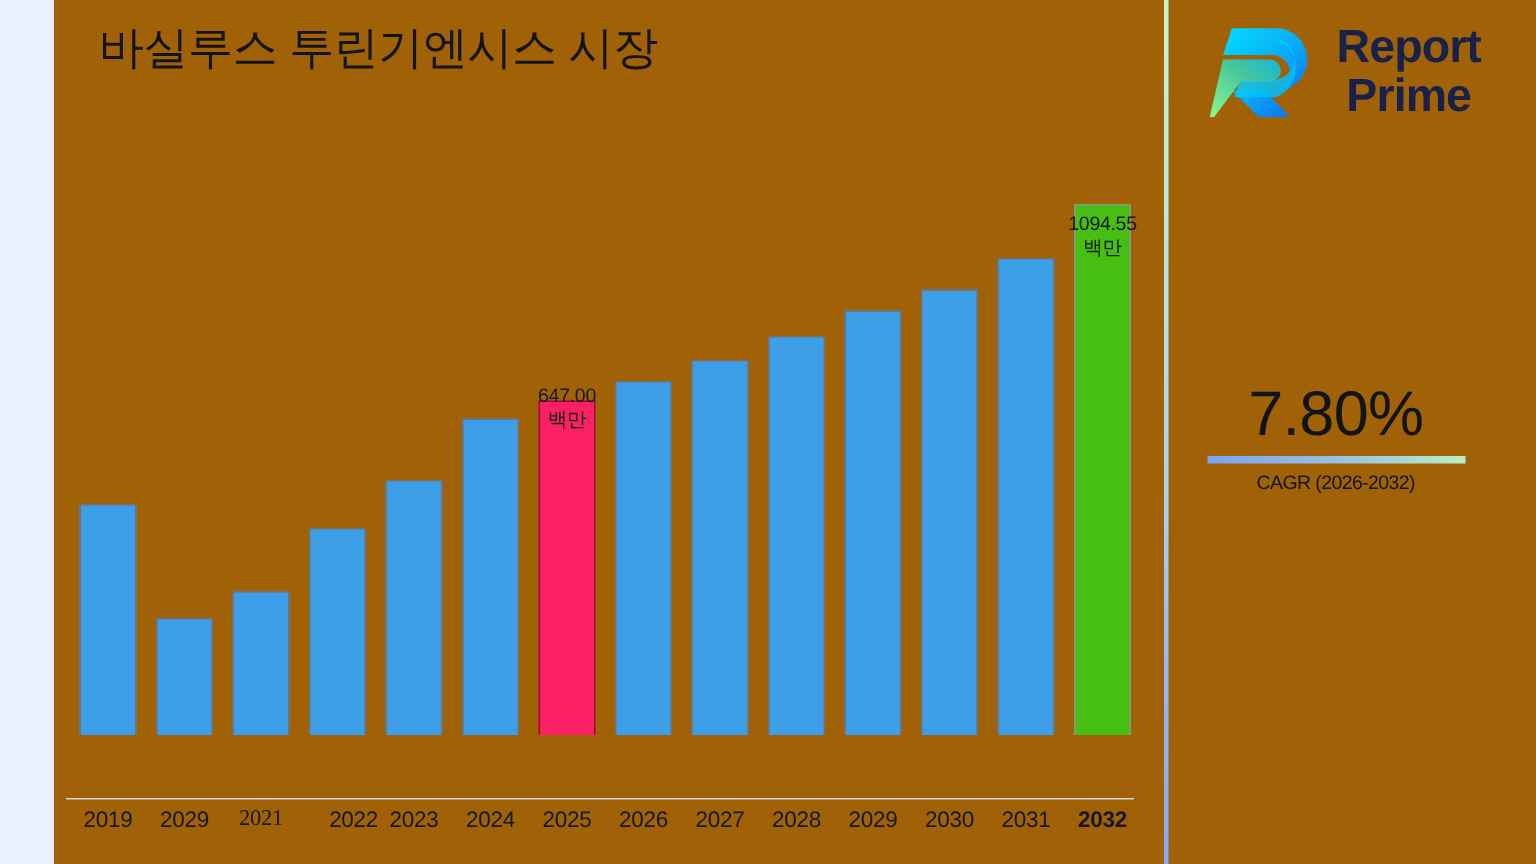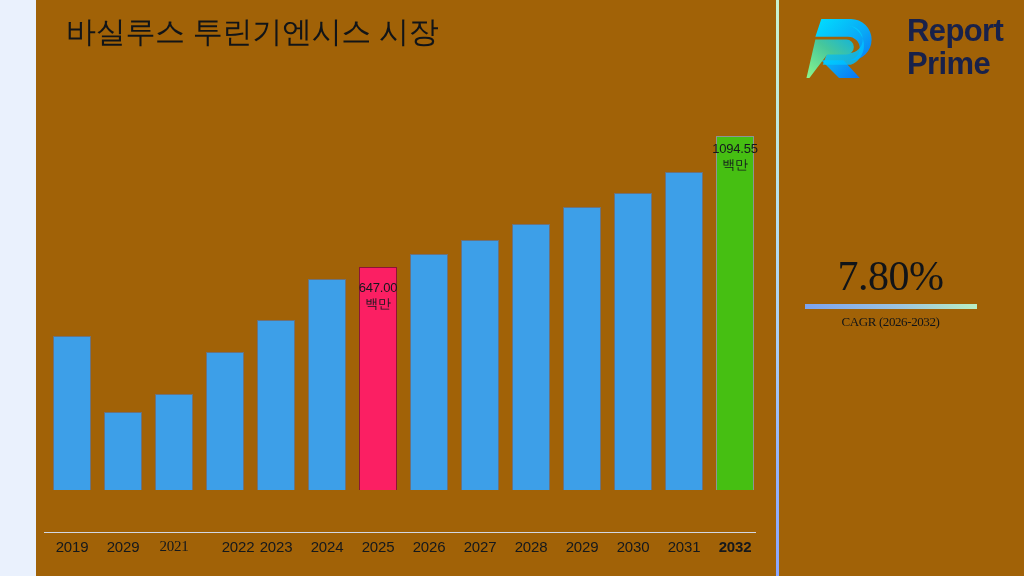--- a/index.html
+++ b/index.html
@@ -115,38 +115,38 @@
     top: 0;
     width: 281px;
     height: 576px;
   }
   .logo-wrap {
     position: absolute;
     left: 26px;
     top: 10px;
     display: flex;
     align-items: center;
-    gap: 28px;
+    gap: 12px;
+    text-align: center;
   }
   .logo-mark { width: 74px; height: 74px; display: block; }
   .logo-text {
     font-size: 31px;
     font-weight: 700;
     color: #18214a;
     line-height: 33px;
     letter-spacing: -0.6px;
   }
 
   .cagr-block {
     position: absolute;
     left: 0;
     top: 252px;
     width: 223px;
     text-align: center;
-    font-family: Liberation Serif, serif;
   }
   .cagr-value {
     font-size: 42px;
     font-weight: 400;
     color: #111418;
     line-height: 48px;
     letter-spacing: -0.5px;
   }
   .cagr-rule {
     width: 172px;
@@ -183,33 +183,33 @@
         <div class="bar blue" style="left: 527px; height: 283px;"></div>
         <div class="bar blue" style="left: 578px; height: 297px;"></div>
         <div class="bar blue" style="left: 629px; height: 318px;"></div>
         <div class="bar green" style="left: 680px; height: 354px;"></div>
       </div>
     <div class="axis-line"></div>
     <div id="ticks">
         <div class="tick" style="left: 10px;">2019</div>
         <div class="tick" style="left: 61px;">2029</div>
         <div class="tick" style="left: 112px; font-family: Liberation Serif, serif;">2021</div>
-        <div class="tick" style="left: 176px;">2022</div>
+        <div class="tick" style="left: 164px; text-align: right;">2022</div>
         <div class="tick" style="left: 214px;">2023</div>
         <div class="tick" style="left: 265px;">2024</div>
         <div class="tick" style="left: 316px;">2025</div>
         <div class="tick" style="left: 367px;">2026</div>
         <div class="tick" style="left: 418px;">2027</div>
         <div class="tick" style="left: 469px;">2028</div>
         <div class="tick" style="left: 520px;">2029</div>
         <div class="tick" style="left: 571px;">2030</div>
         <div class="tick" style="left: 622px;">2031</div>
         <div class="tick" style="left: 673px; font-weight: bold;">2032</div>
       </div>
-  <div class="bar-value" style="left: 287px; bottom: 264px; text-align: center;"><span>647.00</span><span class="unit">백만</span></div>
+  <div class="bar-value" style="left: 287px; bottom: 288px; text-align: center;"><span>647.00</span><span class="unit">백만</span></div>
       <div class="bar-value" style="left: 644px; bottom: 403px;"><span>1094.55</span><span class="unit">백만</span></div>
     </div>
 
   <div class="panel-divider"></div>
 
   <div class="side-panel">
 
     <div class="logo-wrap">
       <span class="logo-mark">
         <svg viewBox="0 0 100 100" width="74" height="74" aria-hidden="true">

